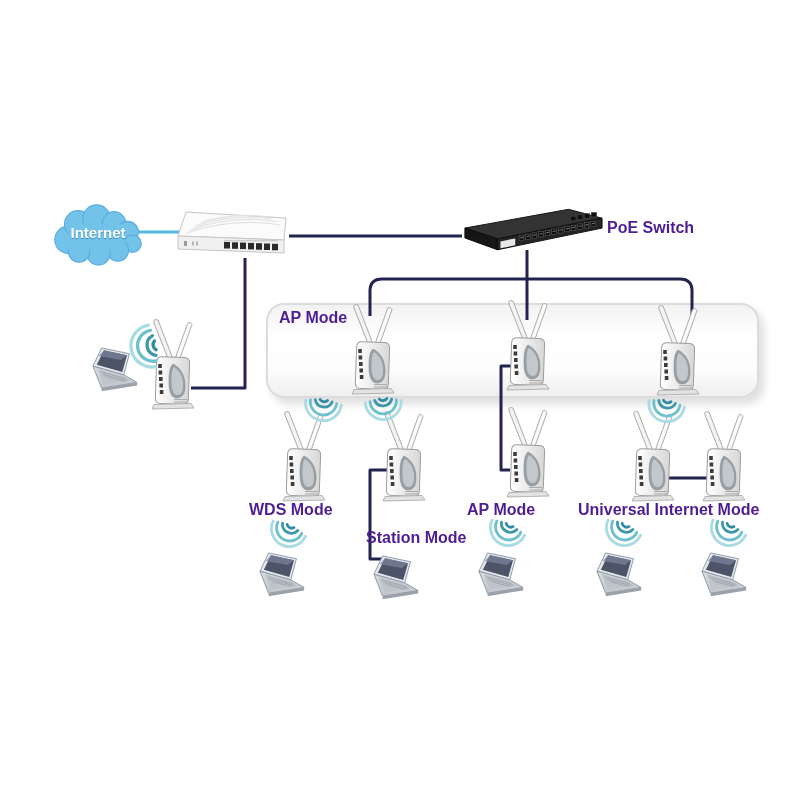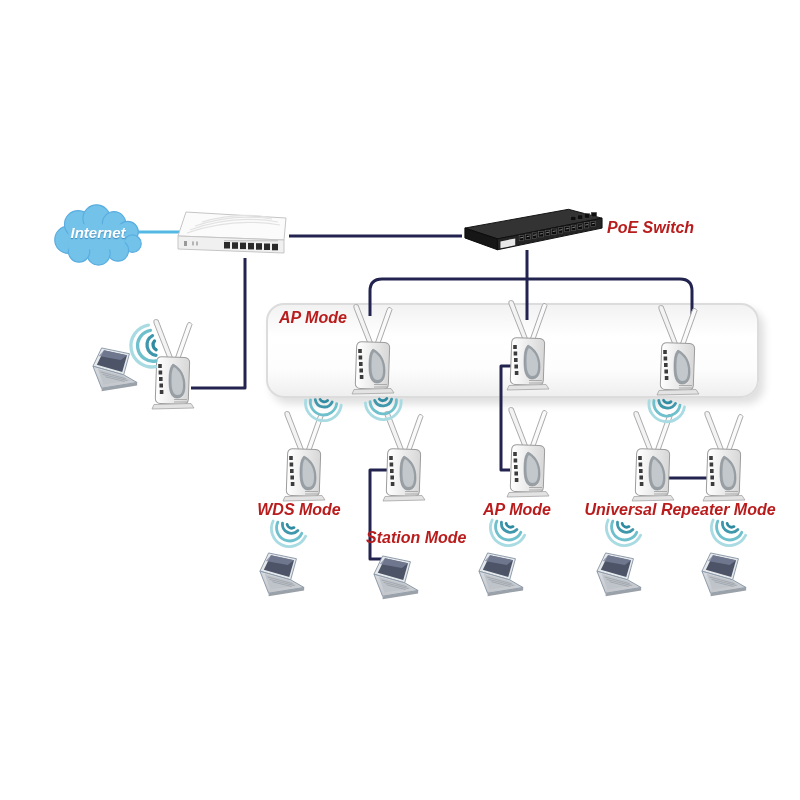--- a/index.html
+++ b/index.html
@@ -1,21 +1,21 @@
 <!DOCTYPE html>
 <html><head>
 <meta charset="utf-8">
 <style>
   html,body{margin:0;padding:0;background:#fff;}
   #canvas{position:relative;width:800px;height:800px;background:#ffffff;overflow:hidden;
-          font-family:"Liberation Sans",sans-serif;font-style:italic;}
+          font-family:"Liberation Sans",sans-serif;}
   .abs{position:absolute;}
   .dev svg{display:block;width:100%;height:100%;}
-  .label{font-weight:bold;color:#b91c1c;font-size:16px;white-space:nowrap;}
-  .mode-label{text-align:center;width:100%;}
+  .label{font-weight:bold;color:#4c1d95;font-size:16px;white-space:nowrap;}
+  .mode-label{text-align:left;width:100%;}
   #lines-layer{position:absolute;left:0;top:0;z-index:2;}
   .z1{z-index:1;} .z3{z-index:3;} .z4{z-index:4;}
   #ap-box{position:absolute;left:266px;top:303px;width:489px;height:91px;
           border:2px solid #dcdcdc;border-radius:18px;
           background:linear-gradient(180deg,#f2f2f2 0%,#ffffff 35%,#fdfdfd 70%,#efefef 100%);
           box-shadow:5px 6px 9px rgba(0,0,0,0.13);}
   #internet-label{color:#ffffff;font-size:15px;font-weight:bold;text-align:center;
                   text-shadow:0 1px 1px rgba(40,110,165,0.7);}
 </style>
 </head>
@@ -288,16 +288,16 @@
   <div class="abs z4" style="left:249px;top:501px;width:100px">
       <div class="label mode-label">WDS Mode</div>
     </div>
   <div class="abs z4" style="left:366px;top:529px;width:100px">
       <div class="label mode-label">Station Mode</div>
     </div>
   <div class="abs z4" style="left:467px;top:501px;width:100px">
       <div class="label mode-label">AP Mode</div>
     </div>
   <div class="abs z4" style="left:578px;top:501px;width:204px">
-      <div class="label mode-label">Universal Repeater Mode</div>
+      <div class="label mode-label">Universal Internet Mode</div>
     </div>
 
 </div>
 
 </body></html>

